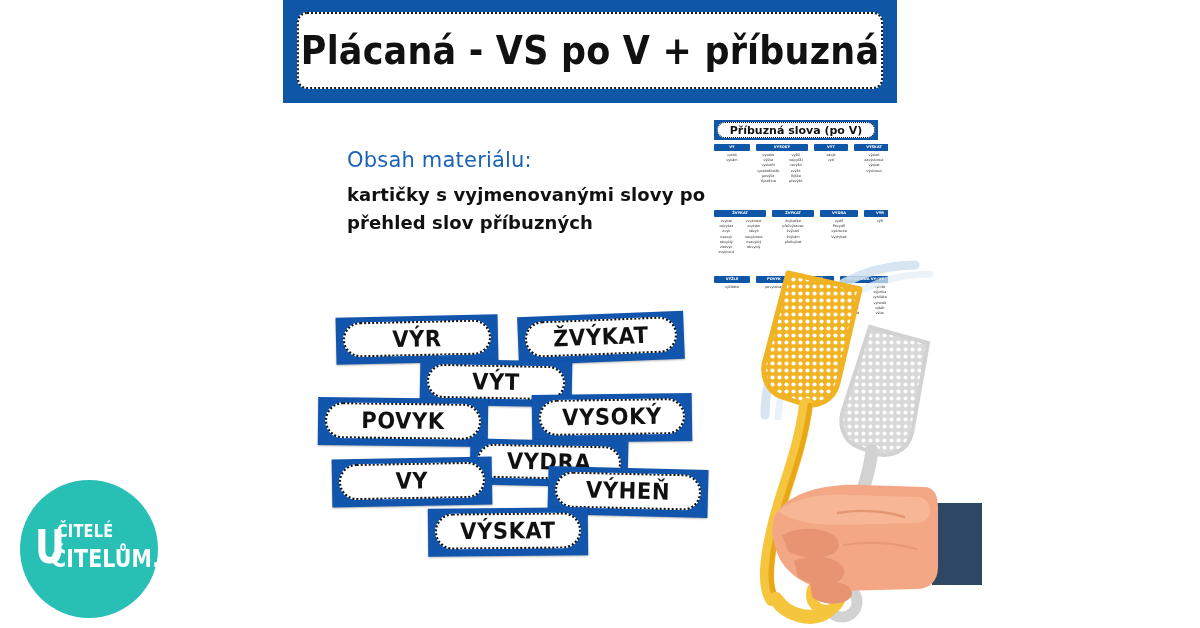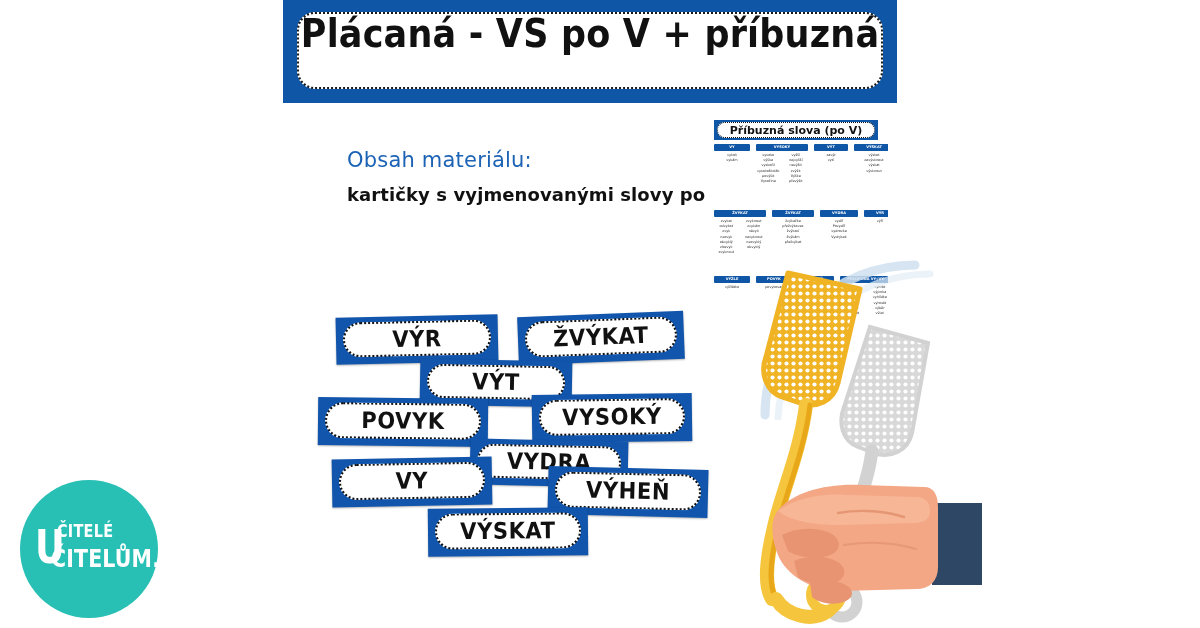--- a/index.html
+++ b/index.html
@@ -10,23 +10,23 @@
   }
   .stage{position:absolute;left:0;top:0;width:1200px;height:628px;}
 
   
   .title-band{
     position:absolute;left:283px;top:0px;width:614px;height:103px;
     background:#0F56A6;
   }
   .title-inner{
     position:absolute;left:14px;top:12px;right:14px;bottom:14px;
-    background:#ffffff;border-radius:18px;
+    background:#ffffff;border-radius:10px;
     border:2px dotted #1a1a1a;
-    display:flex;align-items:flex-start;justify-content:center;
+    display:flex;align-items:center;justify-content:center;
   }
   .title-text{
     font-family:"DejaVu Sans","Liberation Sans",sans-serif;
     font-weight:bold;font-size:35px;color:#111111;
     letter-spacing:0.2px;white-space:nowrap;
     transform:scaleY(1.12);
   }
 
   
   .obsah{position:absolute;left:347px;top:148px;width:400px;}
@@ -124,20 +124,21 @@
 
   <div class="title-band">
     <div class="title-inner">
       <span class="title-text">Plácaná - VS po V + příbuzná</span>
     </div>
   </div>
 
   <div class="obsah">
     <p class="obsah-head">Obsah materiálu:</p>
     <p class="obsah-line">kartičky s vyjmenovanými slovy po V</p>
+    <p class="obsah-line">přehled slov příbuzných</p>
   </div>
 
   <div class="thumb">
     <div class="thumb-band">
       <div class="thumb-band-inner">
         <span class="thumb-band-text">Příbuzná slova (po V)</span>
       </div>
     </div>
     <div class="thumb-grid" id="thumb-grid">
         <div class="thumb-row" style="height: 60px;">

